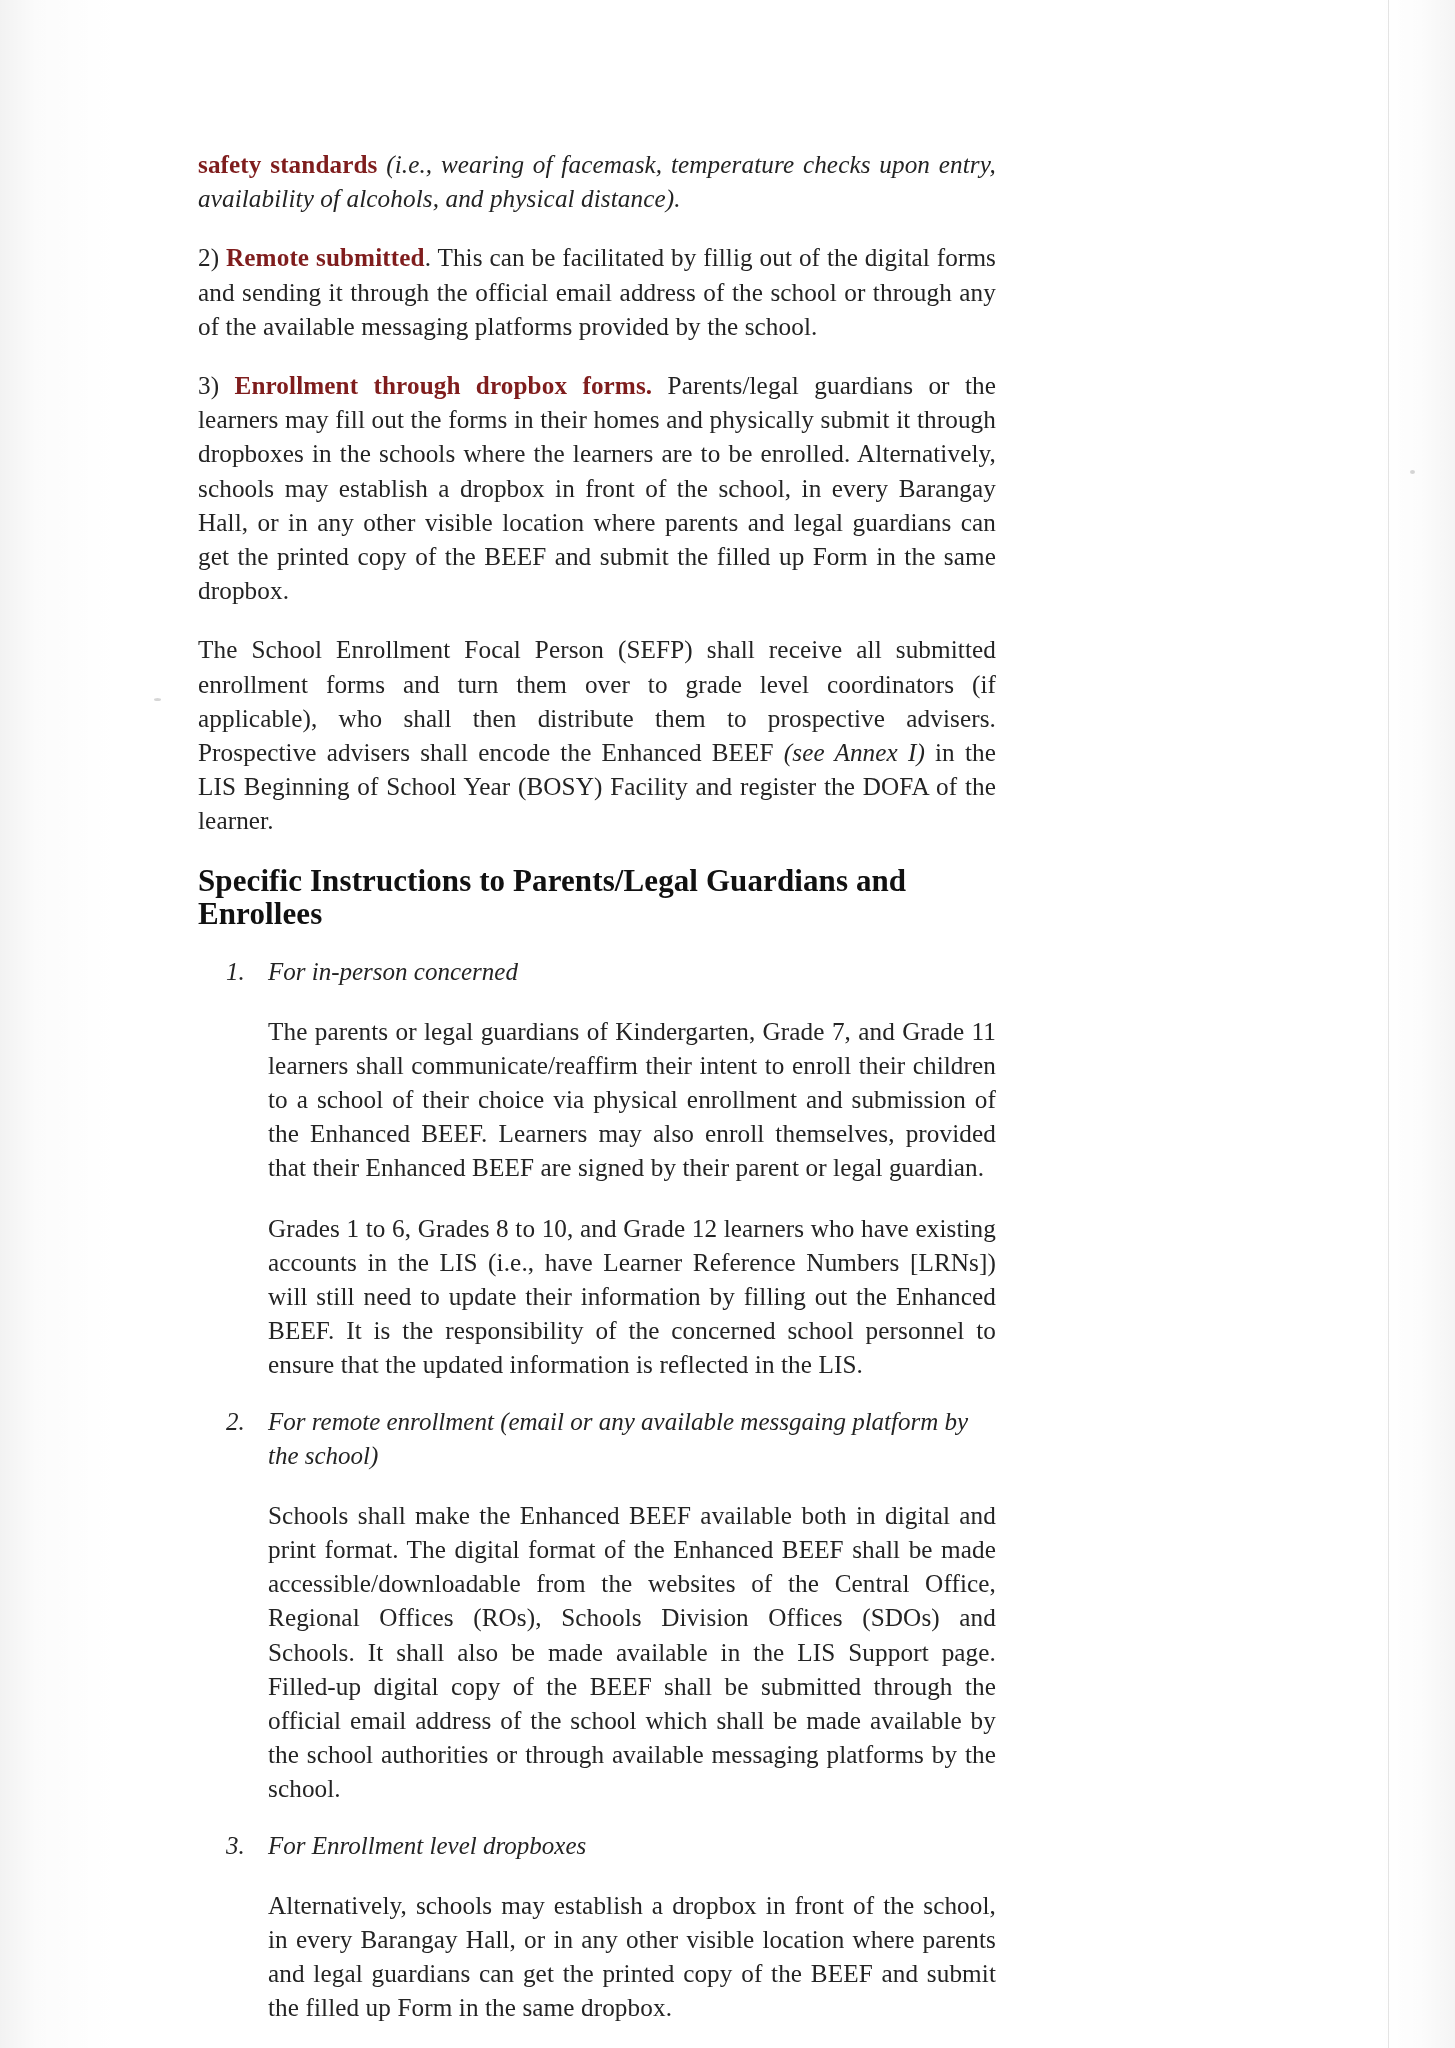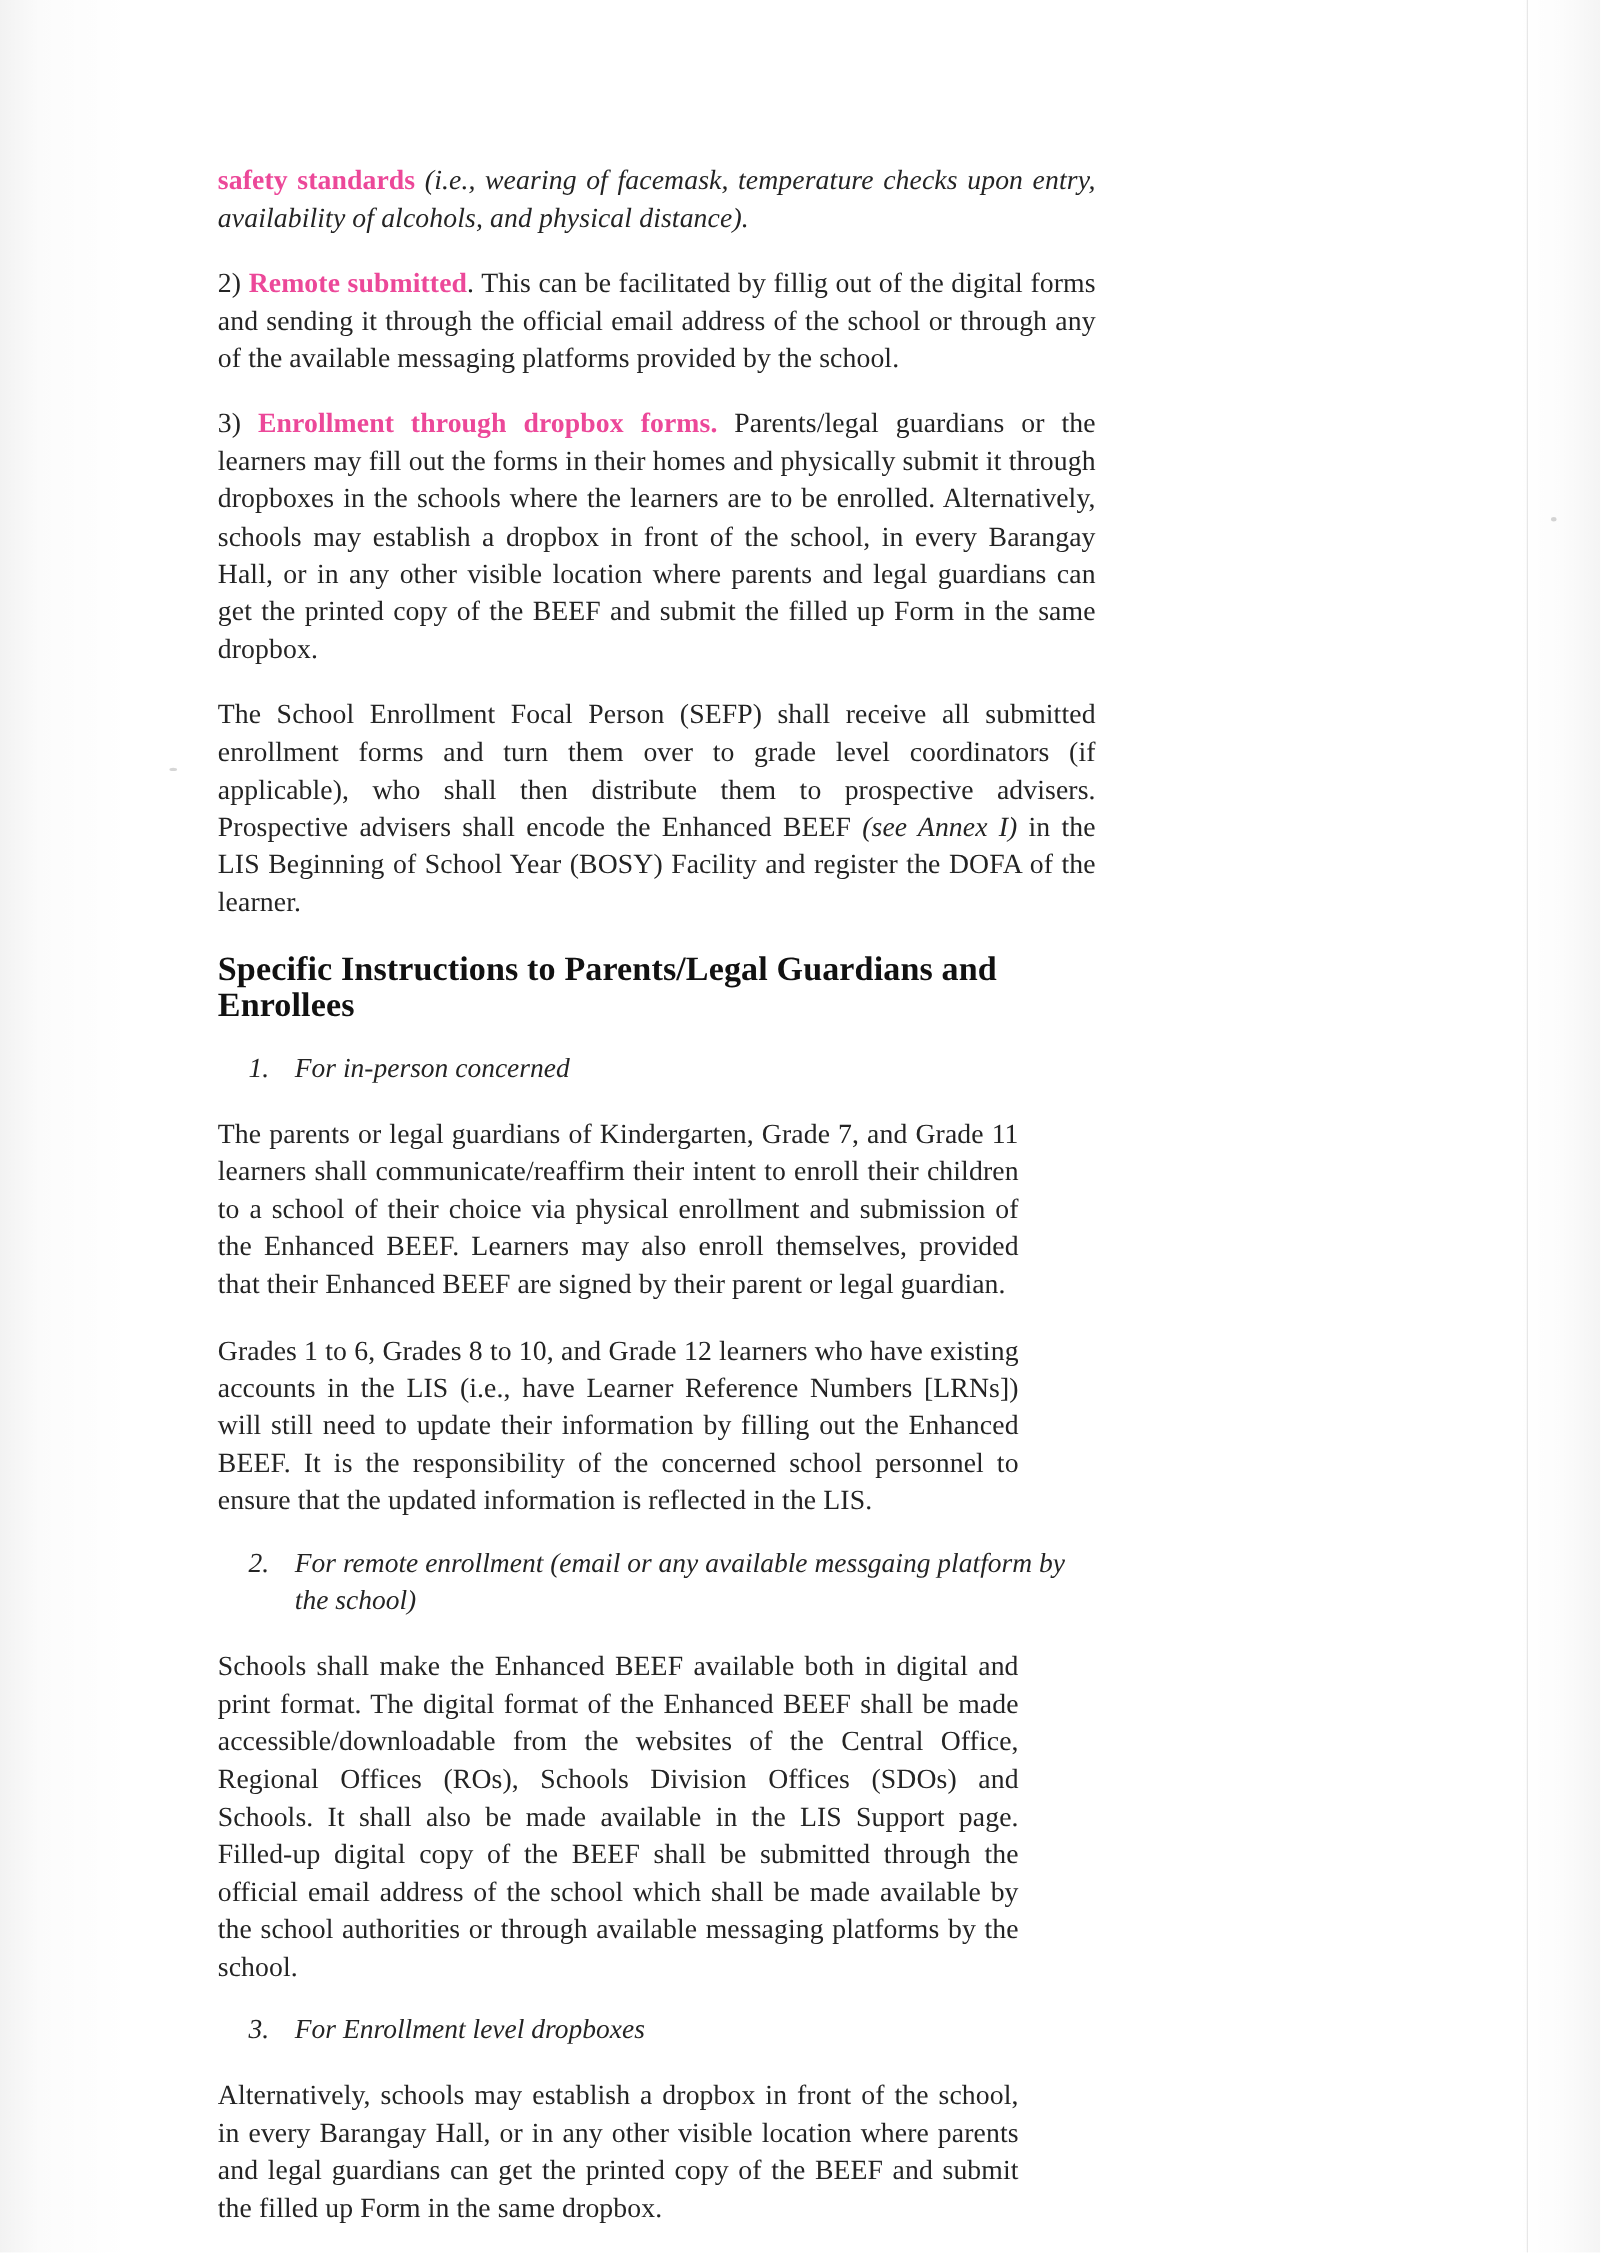--- a/index.html
+++ b/index.html
@@ -62,21 +62,21 @@
   p.body {
     margin: 0 0 25px 0;
     font-size: 25.2px;
     line-height: 34.2px;
     text-align: justify;
     text-justify: inter-word;
     color: #242424;
     letter-spacing: 0.1px;
   }
 
-  .b { font-weight: bold; color: #ec4899; }
+  .b { font-weight: bold; color: #7f1d1d; }
   .i { font-style: italic; }
 
   h2.section-heading {
     margin: 0 0 25px 0;
     font-size: 31px;
     line-height: 33px;
     font-weight: bold;
     color: #111111;
     letter-spacing: 0.1px;
   }
@@ -102,20 +102,21 @@
   }
   .li-num {
     position: absolute;
     left: 28px;
     top: 0;
     font-style: italic;
     font-size: 25px;
     color: #242424;
   }
   .li-body {
+    margin-left: 70px;
     width: 728px;
   }
   .li-body p.body {
     margin-bottom: 26px;
   }
   .li-body p.body:last-child { margin-bottom: 0; }
 
   .first-para { margin-bottom: 30px; }
 </style>
 </head>

